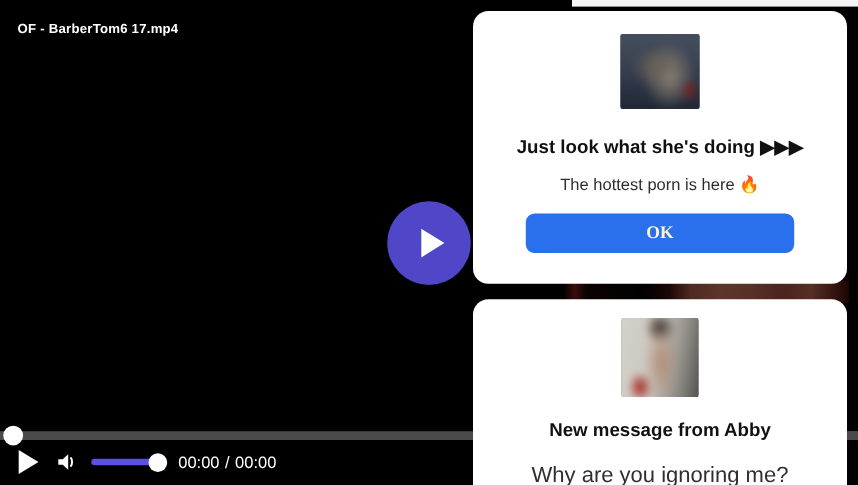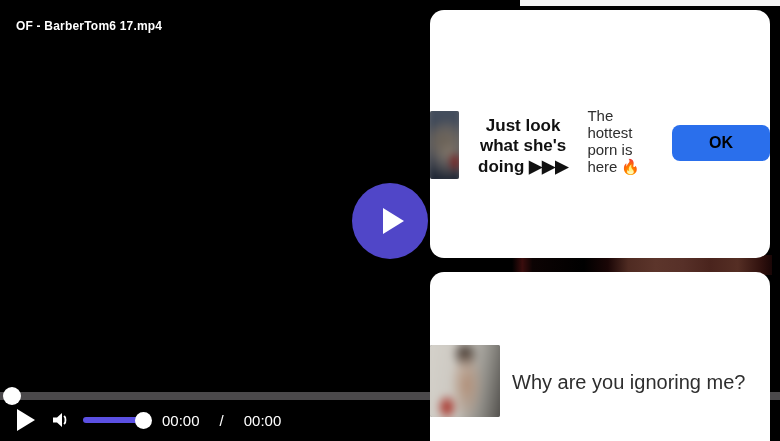--- a/index.html
+++ b/index.html
@@ -58,43 +58,42 @@
   .vol-track{
     position:absolute;left:83px;top:417px;width:56px;height:6px;
     border-radius:3px;background:var(--volume-slider);z-index:2;cursor:pointer;
   }
   .vol-knob{
     position:absolute;left:135px;top:412px;width:17px;height:17px;
     border-radius:50%;background:#fff;z-index:2;cursor:pointer;
   }
   .time-display{
     position:absolute;left:162px;top:412px;z-index:2;
-    font-size:15px;color:var(--time-text);display:flex;gap:20px;justify-content:center;
+    font-size:15px;color:var(--time-text);display:flex;gap:5px;justify-content:center;
   }
   
   .top-sliver{
     position:absolute;left:520px;top:0;width:260px;height:6px;
     background:#f4f4f4;z-index:5;
   }
   .gap-strip{
     position:absolute;left:430px;top:255px;width:342px;height:20px;z-index:4;
     background:linear-gradient(90deg,#000 0%,#000 24%,#3a0d0d 27%,#0c0303 30%,
       #000 45%,#1a0606 52%,#4f2b22 58%,#5c352b 66%,#573028 74%,
       #4a241d 82%,#552e24 90%,#2f100d 97%,#1a0606 100%);
   }
   .seek-right-sliver{
     position:absolute;left:770px;top:392px;width:10px;height:8px;
     background:var(--seek-track);z-index:1;
   }
   
   .popup{
     position:absolute;left:430px;width:340px;background:var(--card-bg);
-    z-index:6;display:flex;flex-direction:row;align-items:center;
+    z-index:6;display:flex;flex-direction:column;align-items:center;
     cursor:pointer;
-    gap:12px;
   }
   .popup-1{top:10px;height:248px;border-radius:14px;}
   .popup-2{top:272px;height:200px;border-radius:14px;}
   .thumb{
     overflow:hidden;border-radius:2px;position:relative;background:#777;
   }
   .thumb>div{position:absolute;inset:-8%;filter:blur(3px);}
   .thumb-1{width:72px;height:68px;margin-top:21px;}
   .thumb-1>div{
     background:
@@ -116,22 +115,22 @@
   }
   .popup-1 .popup-heading{margin-top:24px;}
   .popup-2 .popup-heading{margin-top:20px;}
   .popup-sub{
     font-size:15px;color:var(--body-text);text-align:left;
   }
   .popup-1 .popup-sub{margin-top:15px;}
   .popup-2 .popup-sub{margin-top:20px;font-size:20px;}
   .ok-button{
     margin-top:17px;width:244px;height:36px;border:none;border-radius:8px;
-    background:var(--ok-button);color:#000000;font-weight:bold;font-size:16px;
-    font-family:Liberation Sans, sans-serif;cursor:pointer;
+    background:var(--ok-button);color:#fef9c3;font-weight:bold;font-size:16px;
+    font-family:Liberation Serif, serif;cursor:pointer;
   }
 </style>
 </head>
 <body>
 
 <div class="screen">
 
   <div class="video-title">OF - BarberTom6 17.mp4</div>
 
   <button class="big-play">
@@ -164,16 +163,17 @@
       </div>
     <div class="popup-heading">Just look what she's doing ▶▶▶</div>
     <div class="popup-sub">The hottest porn is here 🔥</div>
     <button class="ok-button">OK</button>
   </div>
 
   <div class="popup popup-2">
     <div class="thumb thumb-2">
         <div></div>
       </div>
+    <div class="popup-heading">New message from Abby</div>
     <div class="popup-sub">Why are you ignoring me?</div>
   </div>
 
 </div>
 
 </body></html>

